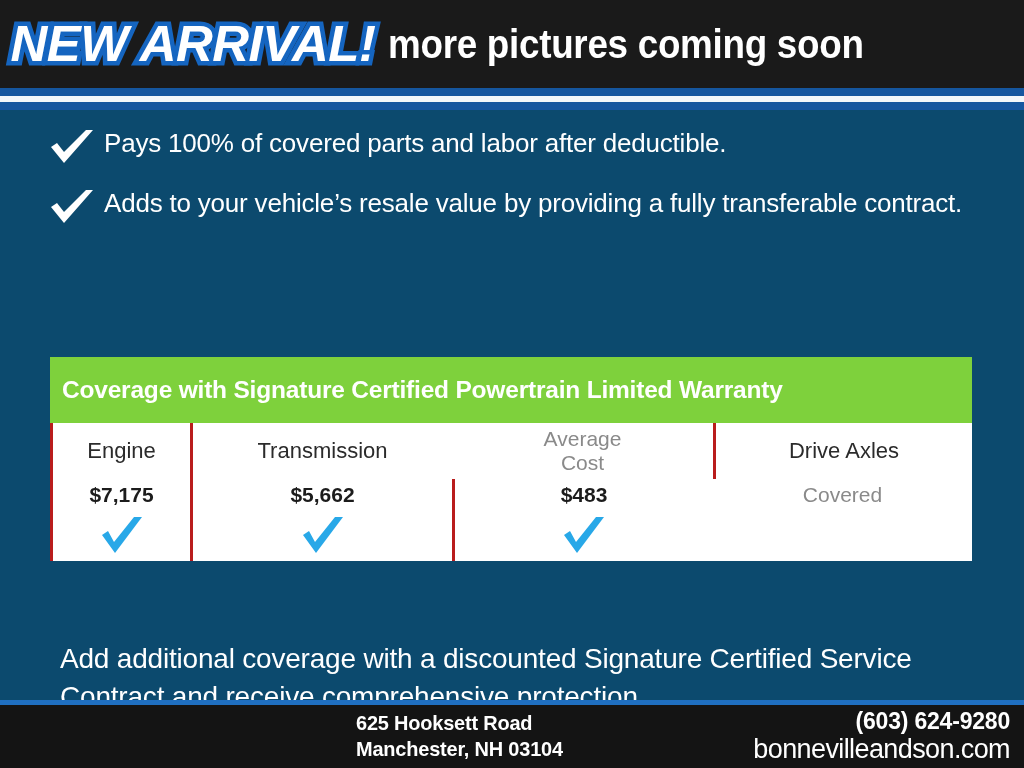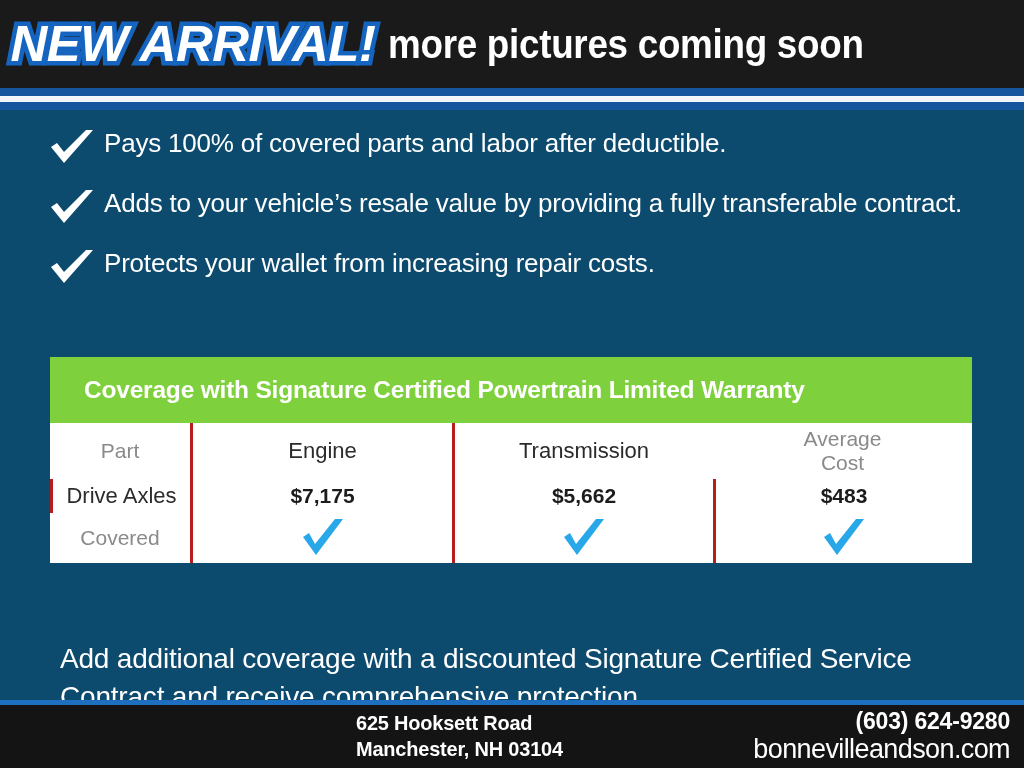--- a/index.html
+++ b/index.html
@@ -103,21 +103,21 @@
     position: absolute;
     left: 50px;
     top: 357px;
     width: 922px;
   }
   .table-header {
     background: #7ed13c;
     height: 66px;
     display: flex;
     align-items: center;
-    padding-left: 34px;
+    padding-left: 12px;
   }
   .table-header-text {
     font-family: "Liberation Sans", sans-serif;
     font-weight: bold;
     font-size: 24.5px;
     color: #ffffff;
     letter-spacing: -0.2px;
     white-space: nowrap;
   }
 
@@ -282,42 +282,31 @@
 
     <div class="bullet-row">
       <span class="check-glyph">
         <svg viewBox="0 0 48 38" xmlns="http://www.w3.org/2000/svg">
           <path d="M3 17 L16 33 L45 0 L38 0 L16 22 L9 13 Z" fill="#ffffff"></path>
         </svg>
       </span>
       <span class="bullet-text">Adds to your vehicle’s resale value by providing a fully transferable contract.</span>
     </div>
 
-    <div class="bullet-row">
-      <span class="check-glyph">
-        <svg viewBox="0 0 48 38" xmlns="http://www.w3.org/2000/svg">
-          <path d="M3 17 L16 33 L45 0 L38 0 L16 22 L9 13 Z" fill="#ffffff"></path>
-        </svg>
-      </span>
-      <span class="bullet-text">Protects your wallet from increasing repair costs.</span>
-    </div>
 
   </div>
 
   <div class="table-wrap">
 
     <div class="table-header">
       <span class="table-header-text">Coverage with Signature Certified Powertrain Limited Warranty</span>
     </div>
 
     <div class="grid">
 
-      <div class="cell label-col row1">
-        <span>Part</span>
-      </div>
       <div class="cell data row1">
         <span class="part-name">Engine</span>
       </div>
       <div class="cell data row1">
         <span class="part-name">Transmission</span>
       </div>
       <div class="cell label-col row2">
         <span style="display:block">
           <span style="display:block">Average</span>
           <span style="display:block">Cost</span>

